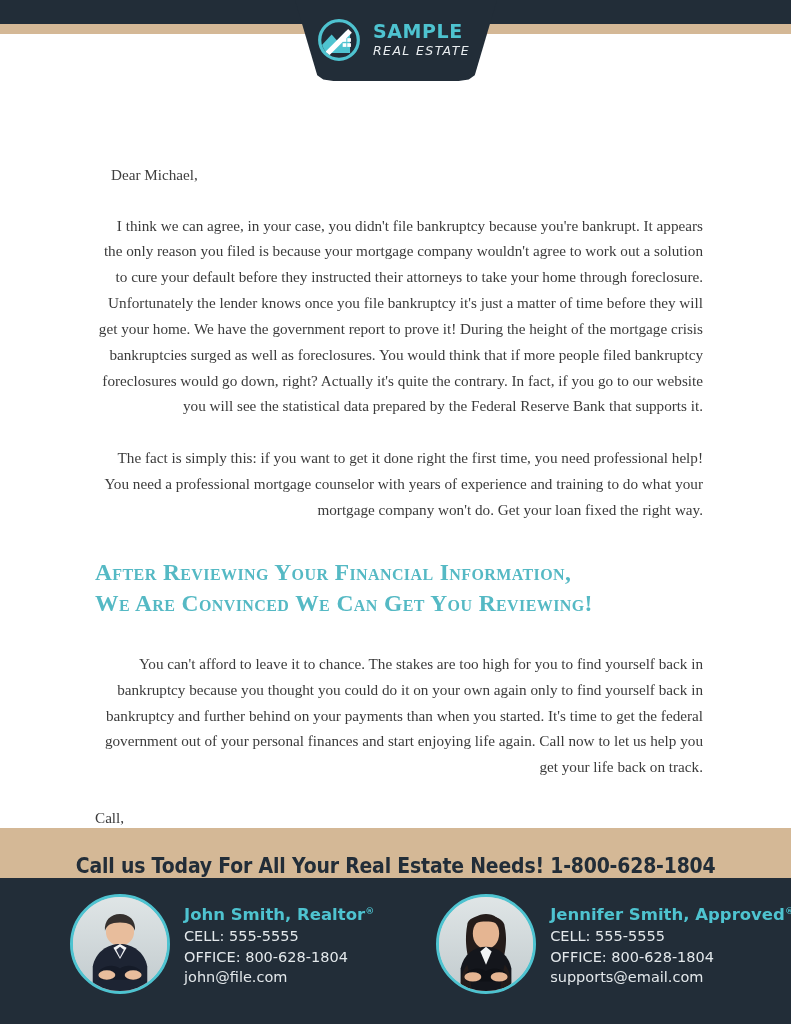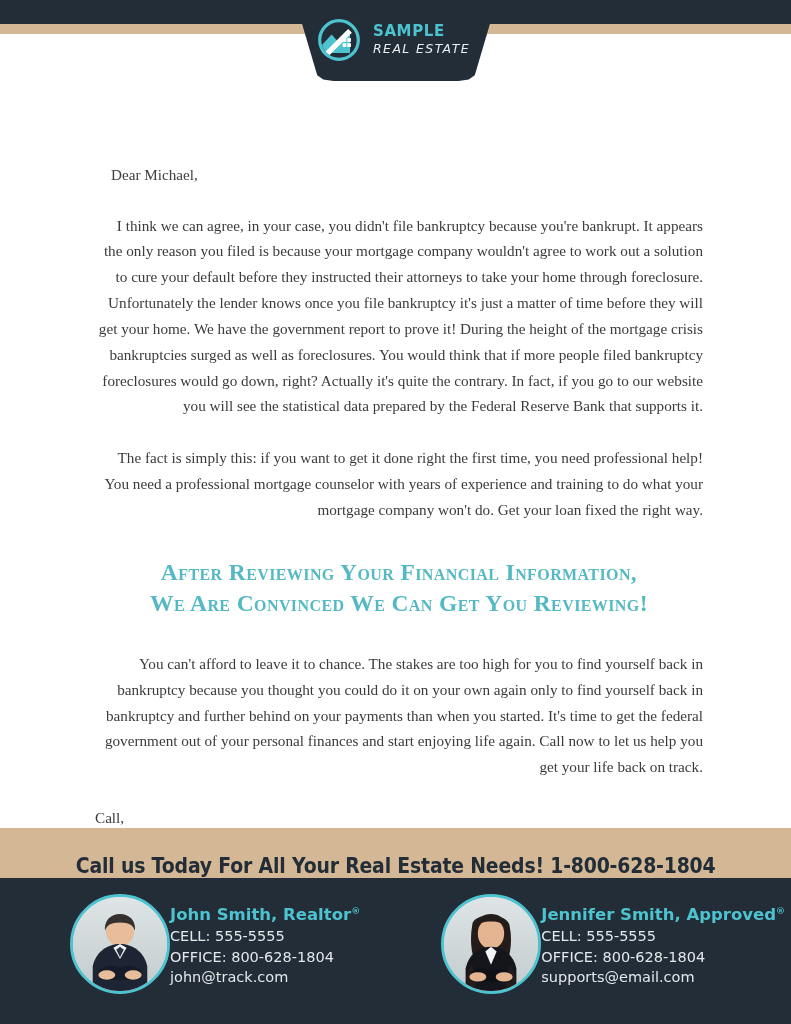--- a/index.html
+++ b/index.html
@@ -64,21 +64,21 @@
     flex: none;
   }
   .logo-text {
     display: flex;
     flex-direction: column;
     line-height: 1;
   }
   .logo-title {
     font-family: "DejaVu Sans", sans-serif;
     font-weight: bold;
-    font-size: 15px;
+    font-size: 19px;
     color: #4ec3d0;
     letter-spacing: 0.6px;
   }
   .logo-sub {
     font-family: "DejaVu Sans", sans-serif;
     font-size: 12.5px;
     color: #e9edf0;
     letter-spacing: 1.4px;
     margin-top: 4px;
     font-style: italic;
@@ -98,21 +98,21 @@
     margin: 0 0 26px 16px;
   }
   .para {
     font-size: 15.2px;
     color: #3b3b3b;
     line-height: 1.70;
     margin: 0 0 26px 0;
     text-align: right;
   }
   .headline {
-    text-align: center;
+    text-align: left;
     color: #55b9c4;
     font-family: "Liberation Serif", serif;
     font-weight: bold;
     font-variant: small-caps;
     font-size: 23.5px;
     line-height: 1.32;
     letter-spacing: 0.4px;
     margin: 34px 0 32px 0;
   }
   .headline .hl-line { display: block; }
@@ -154,20 +154,21 @@
   }
   .agents {
     position: absolute;
     top: 16px; left: 0;
     width: 791px;
     display: flex;
   }
   .agent {
     display: flex;
     align-items: flex-start;
+    gap: 14px;
   }
   .agent-john  { margin-left: 70px; }
   .agent-jen   { margin-left: 62px; }
   .avatar {
     width: 94px;
     height: 94px;
     border-radius: 50%;
     border: 3px solid #4ec3d0;
     flex: none;
     overflow: hidden;
@@ -273,21 +274,21 @@
             <path d="M50 53 L46 56 L50 64 L54 56 Z" fill="#2b3246"></path>
             <path d="M28 78 C36 72 44 72 50 76 C56 72 64 72 72 78 L72 88 L28 88 Z" fill="#151b28"></path>
             <ellipse cx="36" cy="83" rx="9" ry="5" fill="#e8bd9c"></ellipse>
             <ellipse cx="64" cy="83" rx="9" ry="5" fill="#e8bd9c"></ellipse>
           </svg>
         </span>
         <span class="agent-info">
           <span class="agent-name"><span>John Smith, Realtor</span><sup>®</sup></span>
           <span class="agent-line">CELL: 555-5555</span><br>
           <span class="agent-line">OFFICE: 800-628-1804</span><br>
-          <span class="agent-line">john@track.com</span>
+          <span class="agent-line">john@file.com</span>
         </span>
       </div>
 
       <div class="agent agent-jen">
         <span class="avatar">
           <svg viewBox="0 0 100 100" aria-hidden="true">
             <defs>
               <linearGradient id="bgN" x1="0" y1="0" x2="0" y2="1">
                 <stop offset="0%" stop-color="#dfe5e6"></stop>
                 <stop offset="100%" stop-color="#c2cbce"></stop>

